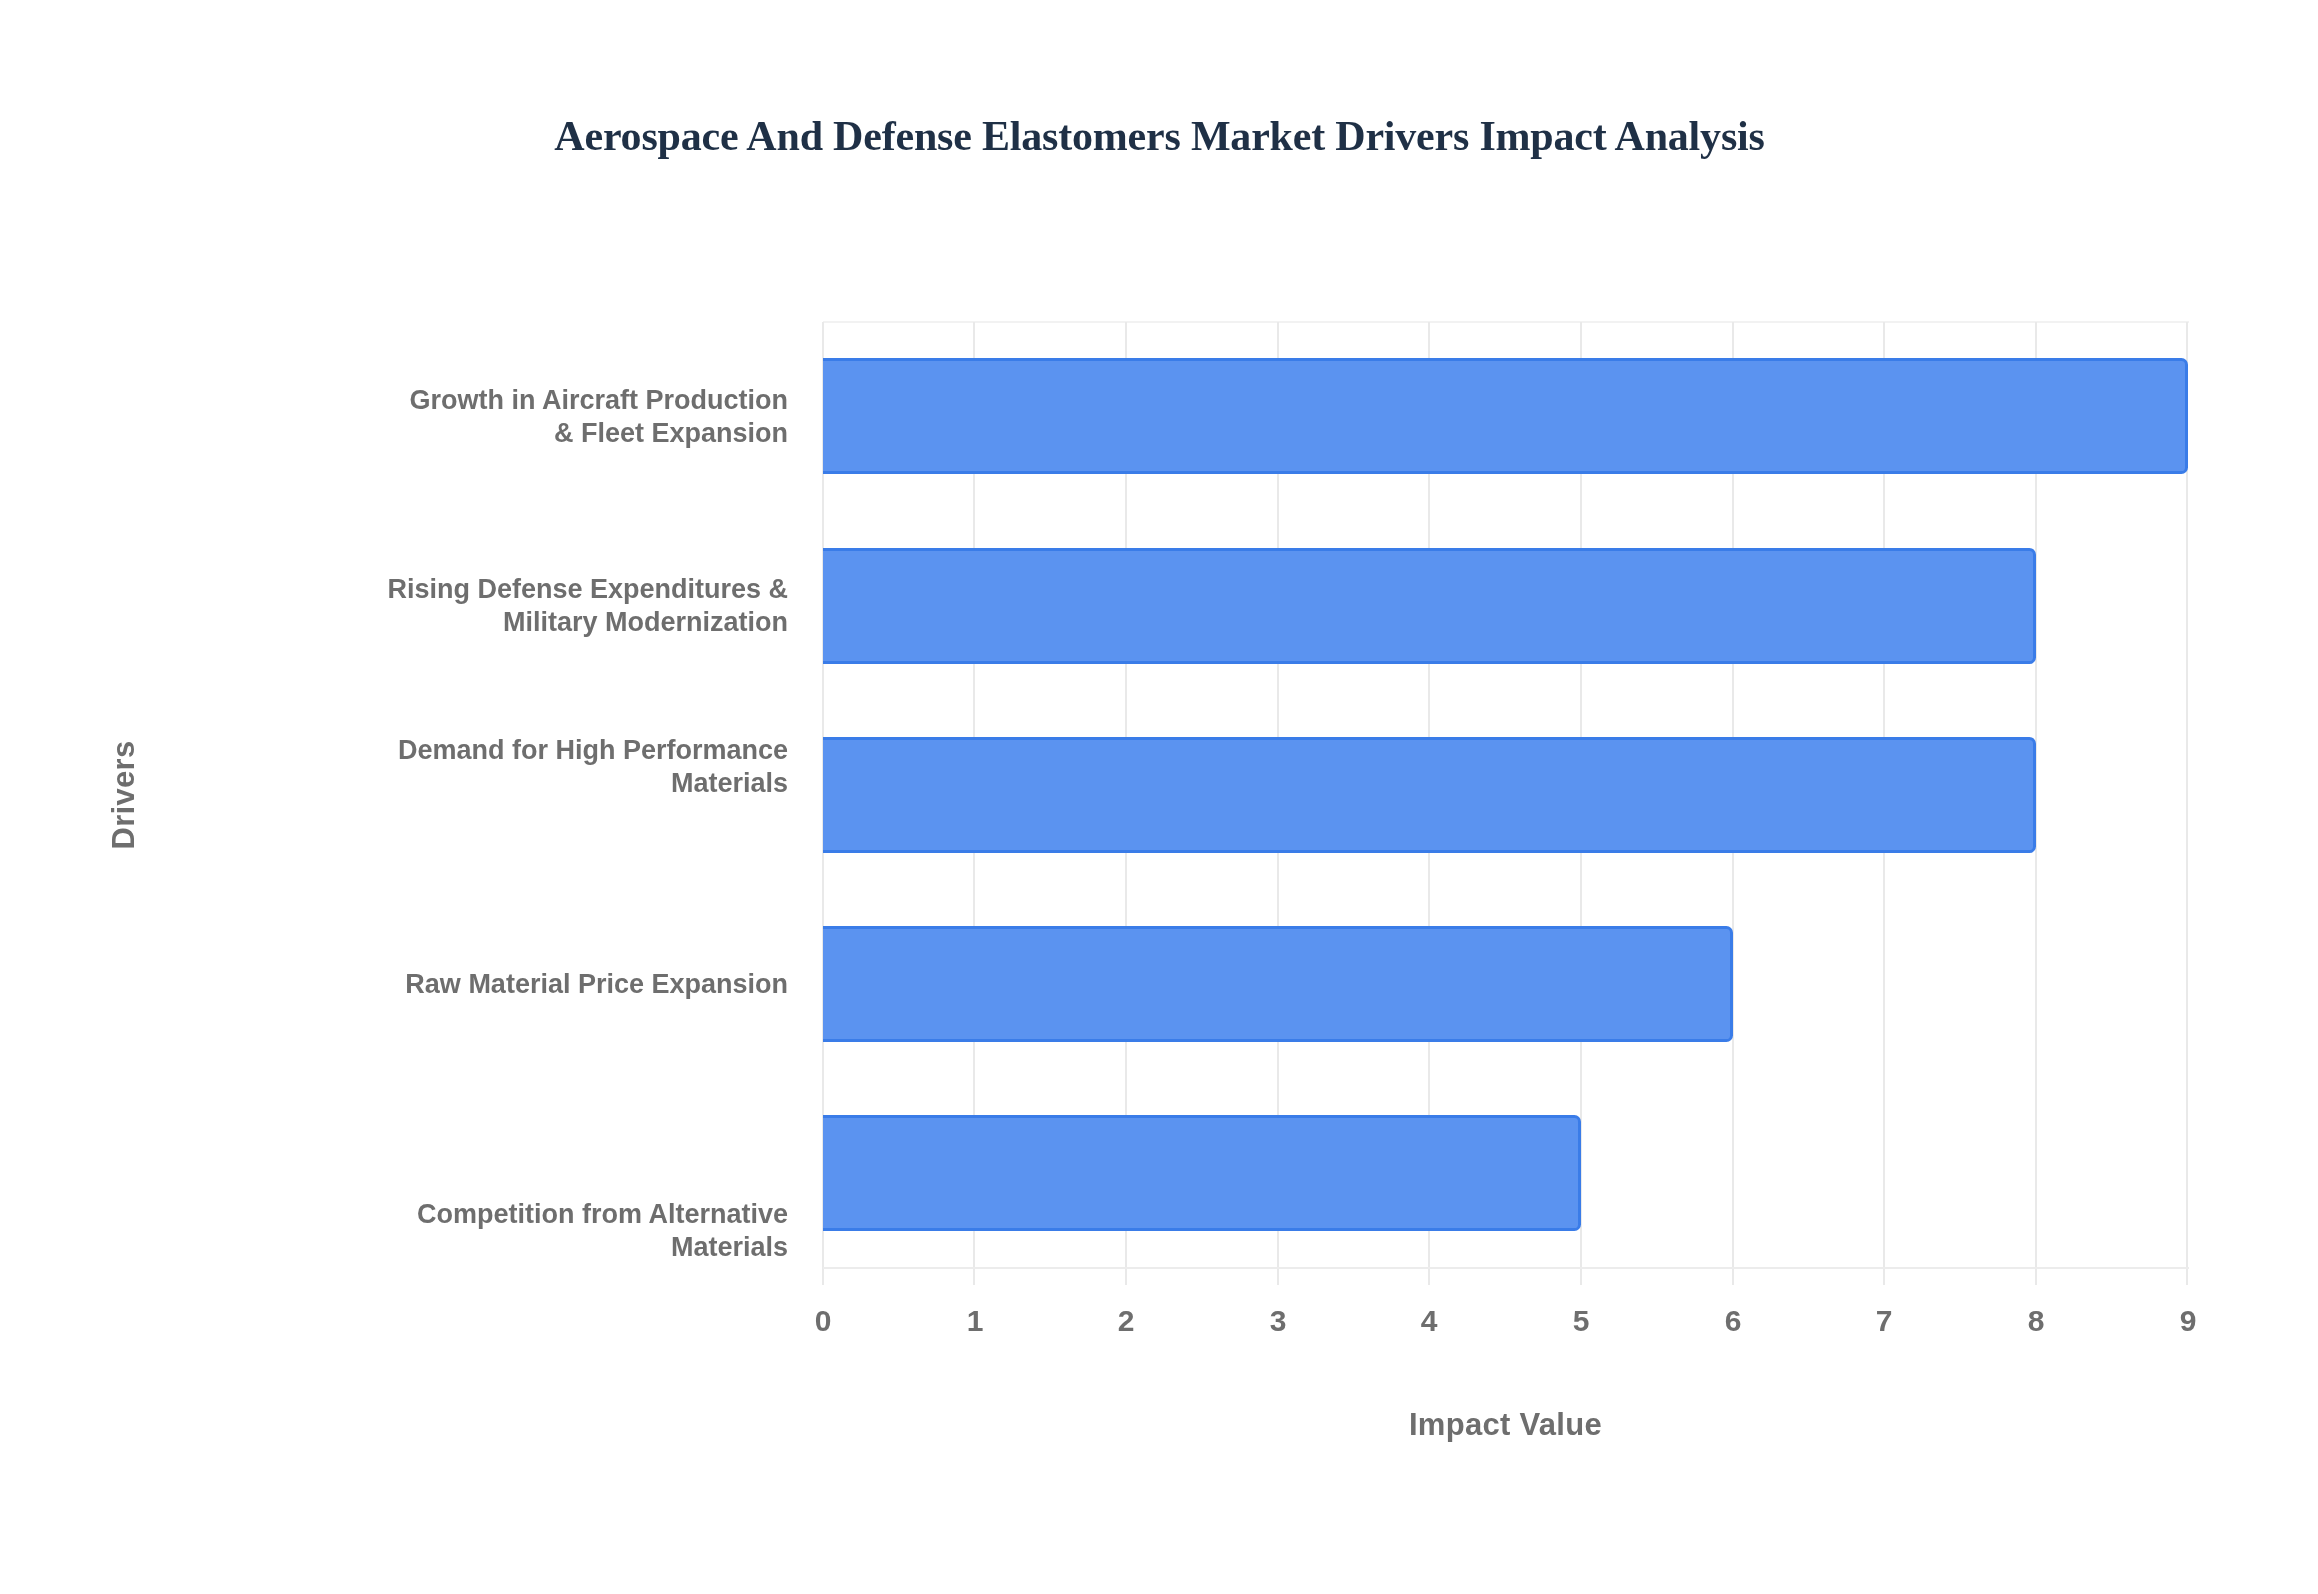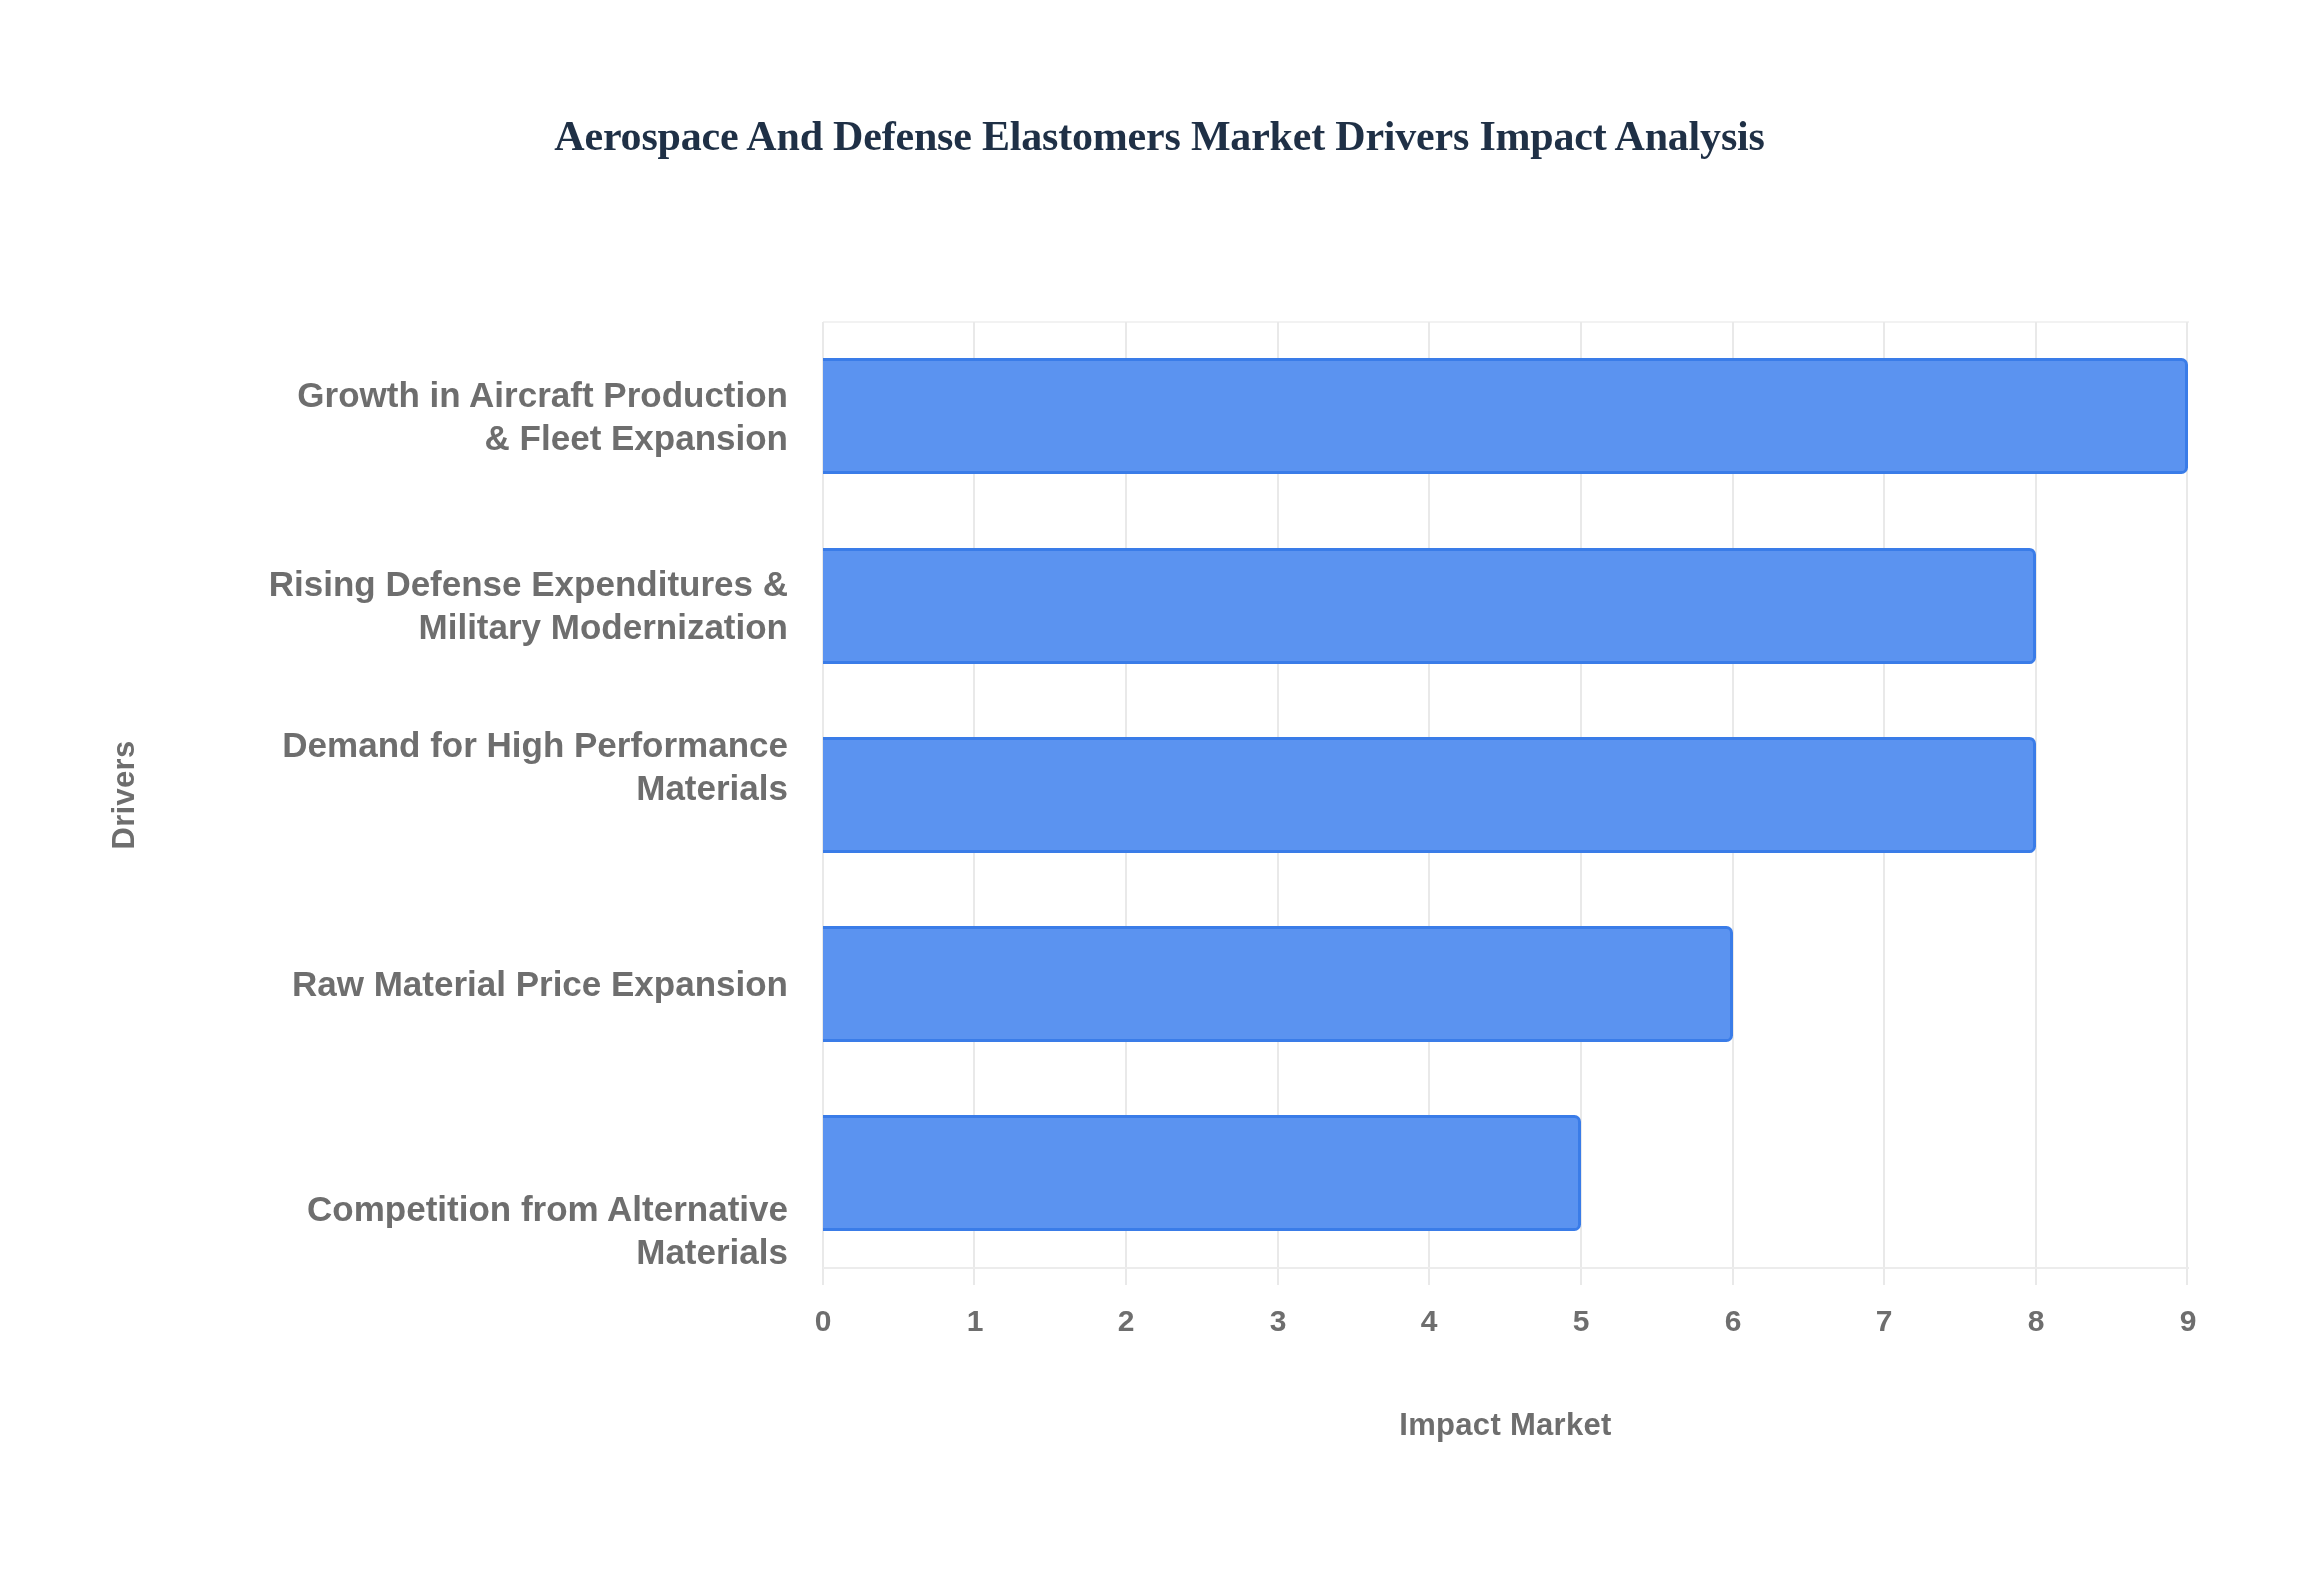--- a/index.html
+++ b/index.html
@@ -64,21 +64,21 @@
     box-sizing:border-box;
   }
   #ytick-layer{position:absolute;left:0;top:0;width:2319px;height:1594px;}
   .ytick-box{
     position:absolute;
     width:556px;left:232px;
     display:flex;align-items:center;justify-content:flex-end;
     text-align:right;
   }
   .ytick-text{
-    font-size:35px;font-weight:bold;color:#6e6e6e;
+    font-size:27px;font-weight:bold;color:#6e6e6e;
     line-height:1.22;text-align:right;
   }
 
   
   .xtick{
     position:absolute;top:1304px;
     width:72px;margin-left:-36px;
     text-align:center;
     font-size:30px;font-weight:bold;color:#6e6e6e;
   }
@@ -167,18 +167,18 @@
       <div class="xtick" style="left: 1126px;">2</div>
       <div class="xtick" style="left: 1278px;">3</div>
       <div class="xtick" style="left: 1429px;">4</div>
       <div class="xtick" style="left: 1581px;">5</div>
       <div class="xtick" style="left: 1733px;">6</div>
       <div class="xtick" style="left: 1884px;">7</div>
       <div class="xtick" style="left: 2036px;">8</div>
       <div class="xtick" style="left: 2188px;">9</div>
     </div>
 
-  <div id="xaxis-title">Impact Market</div>
+  <div id="xaxis-title">Impact Value</div>
 
   <div id="yaxis-title">Drivers</div>
 
 </div>
 
 
 </body></html>

